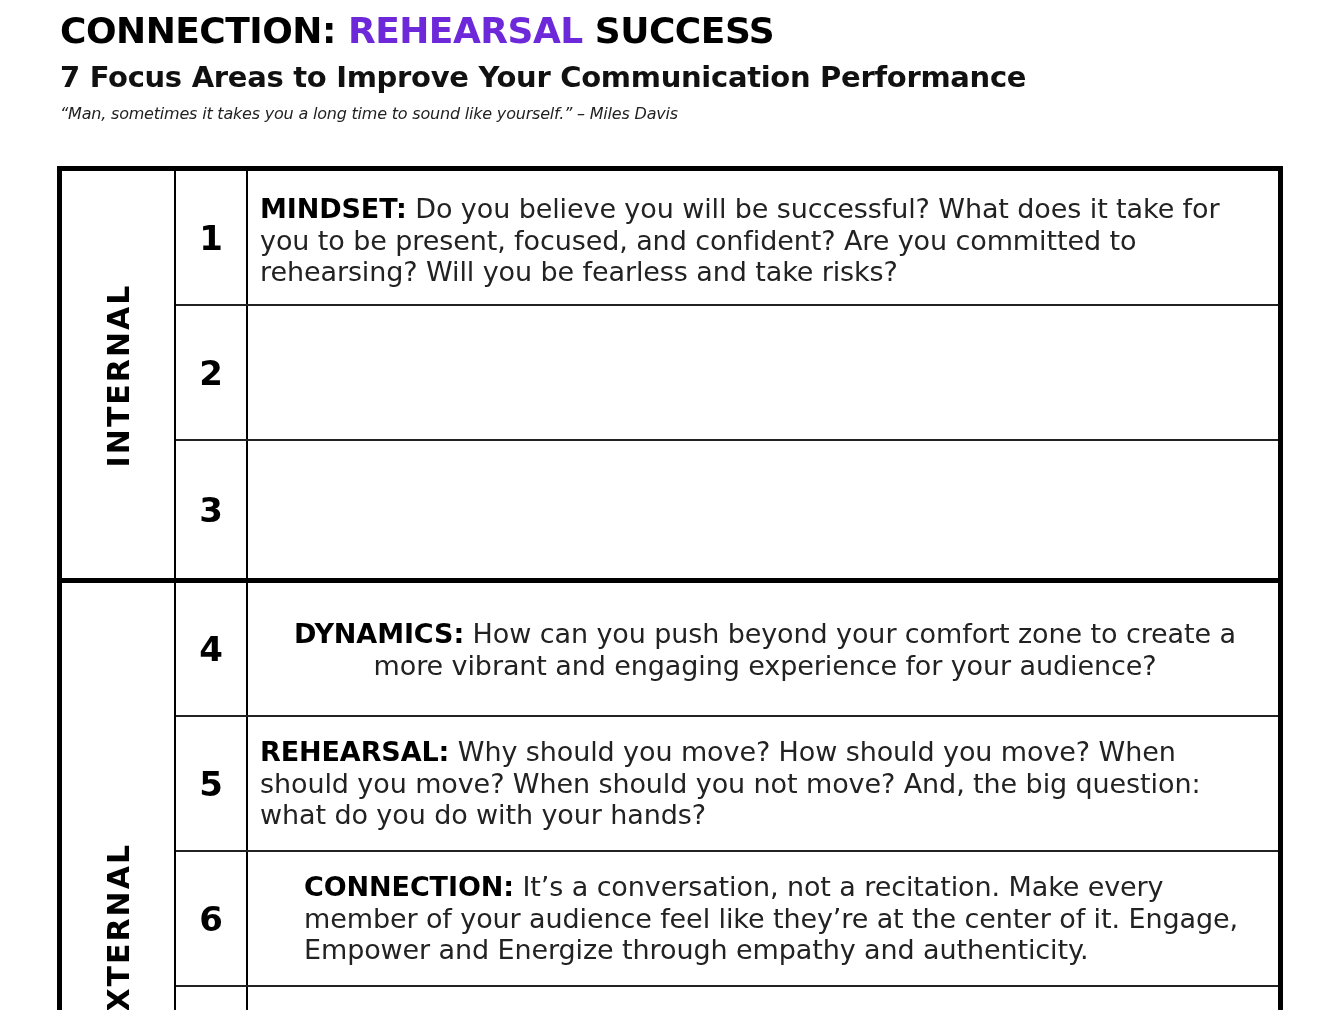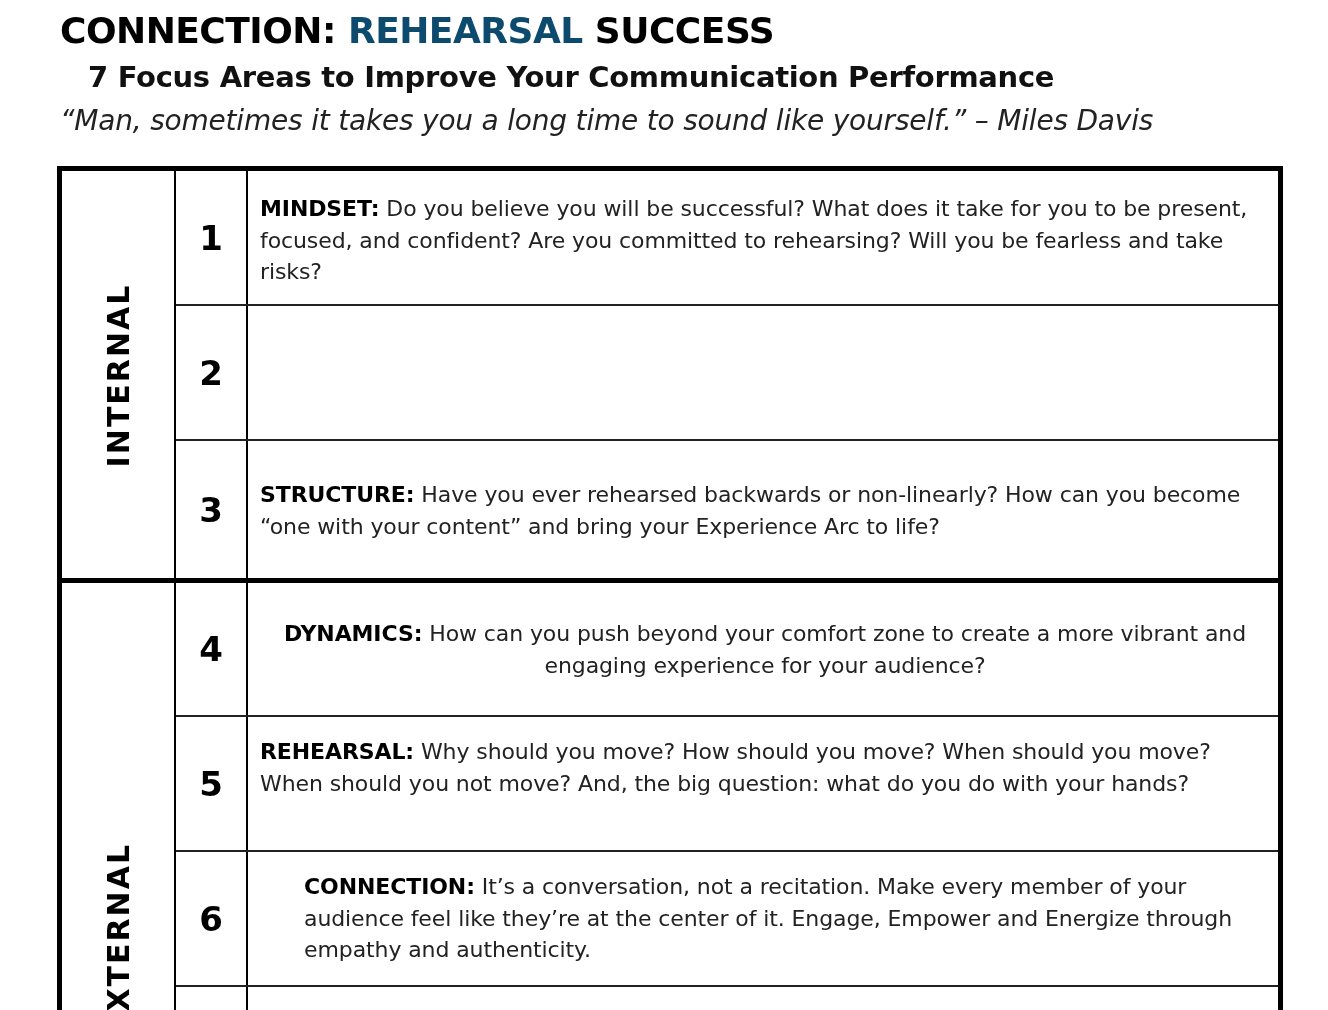--- a/index.html
+++ b/index.html
@@ -1,30 +1,30 @@
 <!DOCTYPE html>
 <html><head>
 <meta charset="utf-8">
 <style>
   html, body { margin: 0; padding: 0; background: #ffffff; }
   body { width: 1328px; height: 1010px; overflow: hidden; position: relative; font-family: "DejaVu Sans", sans-serif; color: #111; }
   .title { position: absolute; left: 60px; top: 10px; font-size: 36px; font-weight: bold; letter-spacing: -0.5px; color: #000; white-space: nowrap; }
-  .title .accent { color: #0c4a6e; }
-  .subtitle { position: absolute; left: 60px; top: 60px; font-size: 29px; font-weight: bold; color: #111; white-space: nowrap; letter-spacing: -0.3px; margin-left: 28px; }
-  .quote { position: absolute; left: 60px; top: 104px; font-size: 28px; font-style: italic; color: #222; white-space: nowrap; letter-spacing: -0.2px; }
+  .title .accent { color: #6d28d9; }
+  .subtitle { position: absolute; left: 60px; top: 60px; font-size: 29px; font-weight: bold; color: #111; white-space: nowrap; letter-spacing: -0.3px; }
+  .quote { position: absolute; left: 60px; top: 104px; font-size: 16px; font-style: italic; color: #222; white-space: nowrap; letter-spacing: -0.2px; }
 
   .table { position: absolute; left: 57px; top: 166px; width: 1226px; height: 900px; border: 5px solid #000; box-sizing: border-box; border-bottom: none; }
   .group { position: absolute; left: 0; width: 1216px; }
   .group.internal { top: 0; height: 407px; }
   .group.external { top: 407px; height: 500px; border-top: 5px solid #000; }
   .group-label { position: absolute; left: 0; top: 0; width: 114px; height: 100%; border-right: 2px solid #000; box-sizing: border-box; }
   .group-label span { position: absolute; left: 50%; font-size: 30px; font-weight: bold; letter-spacing: 2px; white-space: nowrap; transform-origin: center center; color: #000; }
   .row { position: absolute; left: 114px; width: 1102px; border-bottom: 2px solid #222; box-sizing: border-box; }
   .num { position: absolute; left: 0; top: 0; width: 72px; height: 100%; border-right: 2px solid #000; box-sizing: border-box; display: flex; align-items: center; justify-content: center; font-size: 34px; font-weight: bold; color: #000; }
-  .text { position: absolute; left: 84px; right: 8px; font-size: 22px; line-height: 31.5px; color: #222; letter-spacing: -0.1px; }
+  .text { position: absolute; left: 84px; right: 8px; font-size: 27px; line-height: 31.5px; color: #222; letter-spacing: -0.1px; }
   .text b { color: #000; font-weight: bold; }
 </style>
 </head>
 <body>
 
 <div class="title"><span>CONNECTION: </span><span class="accent">REHEARSAL</span><span> SUCCESS</span></div>
 <div class="subtitle">7 Focus Areas to Improve Your Communication Performance</div>
 <div class="quote">“Man, sometimes it takes you a long time to sound like yourself.” – Miles Davis</div>
 
 <div class="table">
@@ -34,21 +34,20 @@
     </div>
     <div class="row" style="top:0; height:135px;">
       <div class="num">1</div>
       <div class="text" style="top:22px;"><b>MINDSET:</b><span> Do you believe you will be successful? What does it take for you to be present, focused, and confident? Are you committed to rehearsing? Will you be fearless and take risks?</span></div>
     </div>
     <div class="row" style="top:135px; height:135px;">
       <div class="num">2</div>
     </div>
     <div class="row" style="top:270px; height:137px; border-bottom:none;">
       <div class="num">3</div>
-      <div class="text" style="top:38px;"><b>STRUCTURE:</b><span> Have you ever rehearsed backwards or non-linearly? How can you become “one with your content” and bring your Experience Arc to life?</span></div>
     </div>
   </div>
 
   <div class="group external">
     <div class="group-label">
       <span style="top:338px; transform: translateX(-50%) rotate(-90deg);">EXTERNAL</span>
     </div>
     <div class="row" style="top:0; height:134px;">
       <div class="num">4</div>
       <div class="text" style="top:35px;text-align:center;"><b>DYNAMICS:</b><span> How can you push beyond your comfort zone to create a more vibrant and engaging experience for your audience?</span></div>

